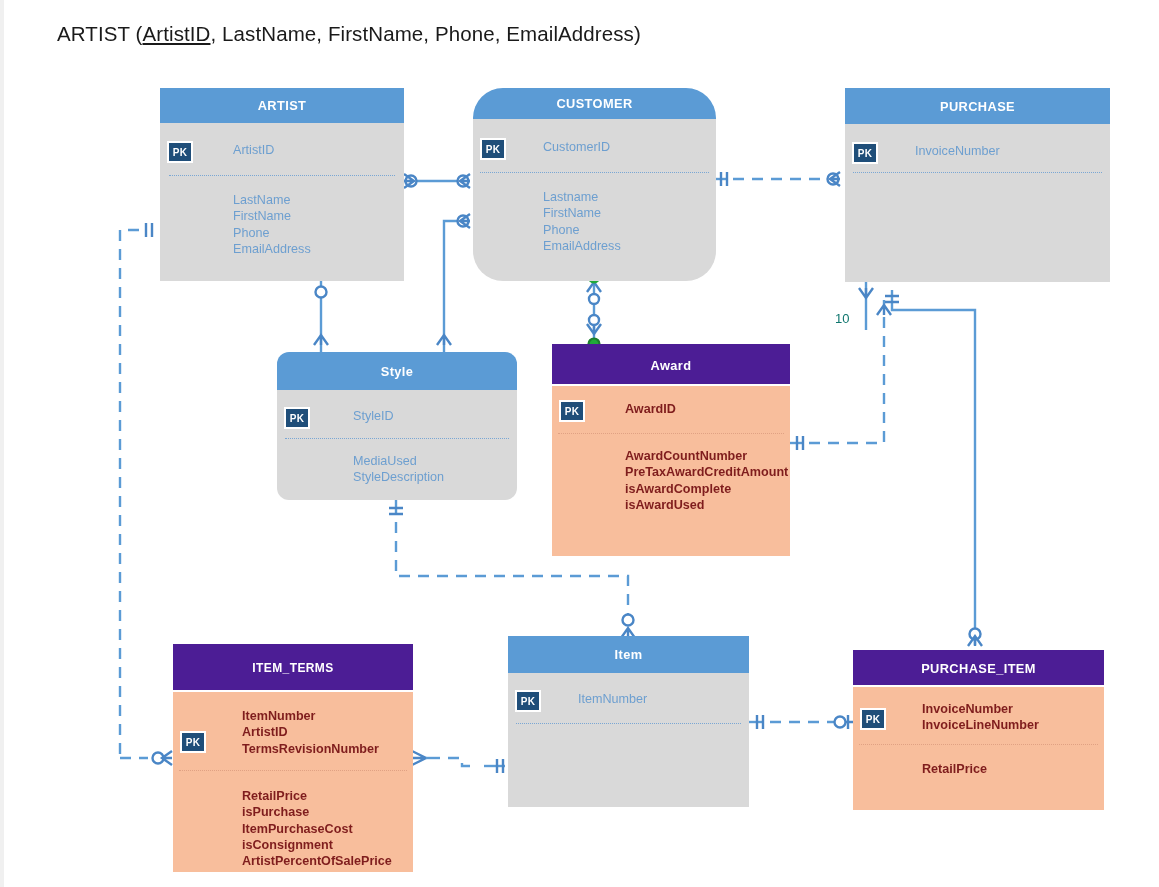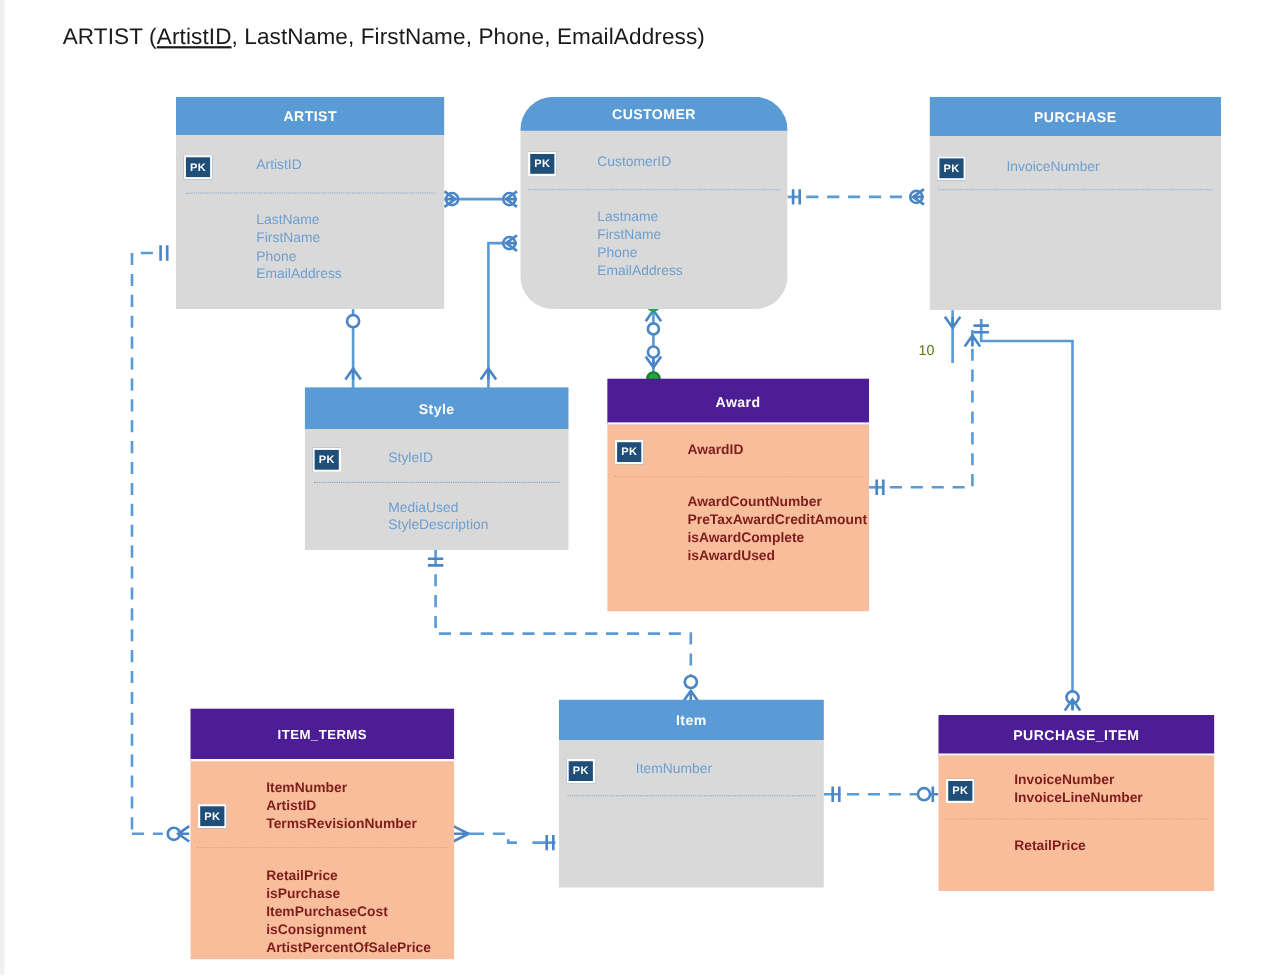--- a/index.html
+++ b/index.html
@@ -115,21 +115,21 @@
   }
   .lk        { stroke: #5b9bd5; stroke-width: 2.4; fill: none; }
   .lk-dash   { stroke: #5b9bd5; stroke-width: 2.4; fill: none; stroke-dasharray: 11 8; }
   .mk        { stroke: #4a86c6; stroke-width: 2.4; fill: none; }
   .mk-fill   { fill: #ffffff; stroke: #4a86c6; stroke-width: 2.4; }
   .mk-green  { fill: #21a93b; stroke: #1d7f2e; stroke-width: 2.2; }
   .mk-green-o{ fill: #ffffff; stroke: #21a93b; stroke-width: 3; }
 
   .card-label {
     position: absolute;
-    color: #4d7c0f;
+    color: #0f766e;
     font-size: 13px;
   }
 </style>
 </head>
 <body>
 
 <div id="page">
 
   <div id="left-rail"></div>
 
@@ -241,21 +241,21 @@
 
     <div class="entity blue" style="left:845px; top:88px; width:265px; height:194px;">
       <div class="ehead" style="height:36px; font-size:12.8px;">PURCHASE</div>
       <div class="ebody" style="height:158px;">
         <div class="pk-badge" style="left:7px; top:18px;">PK</div>
         <div class="attr-list" style="left:70px; top:19px;">InvoiceNumber</div>
         <div class="sep" style="left:8px; right:8px; top:48px;"></div>
       </div>
     </div>
 
-    <div class="entity blue" style="left:277px; top:352px; width:240px; height:148px;">
+    <div class="entity blue" style="left:277px; top:352px; width:240px; height:148px;border-radius:12px;">
       <div class="ehead" style="height:38px; font-size:12.8px;">Style</div>
       <div class="ebody" style="height:110px;">
         <div class="pk-badge" style="left:7px; top:17px;">PK</div>
         <div class="attr-list" style="left:76px; top:18px;">StyleID</div>
         <div class="sep" style="left:8px; right:8px; top:48px;"></div>
         <div class="attr-list" style="left:76px; top:63px;">
           <div>MediaUsed</div>
           <div>StyleDescription</div>
         </div>
       </div>

